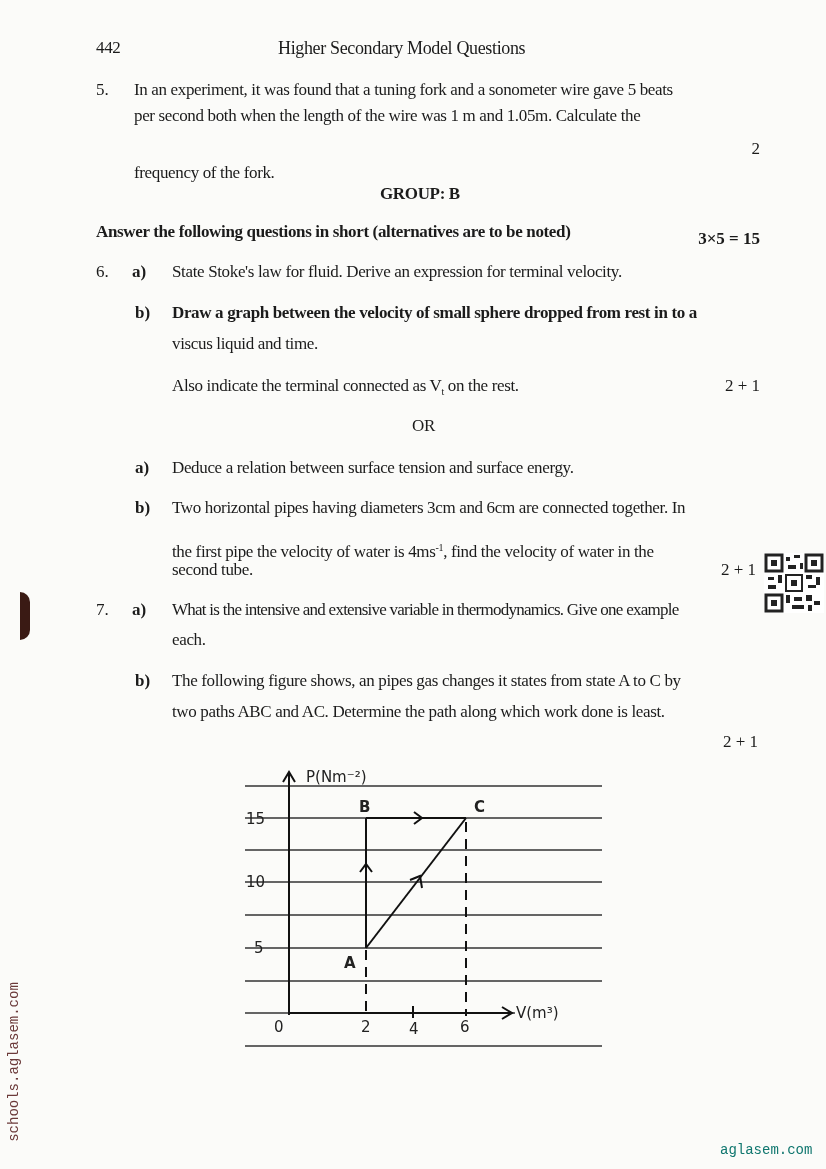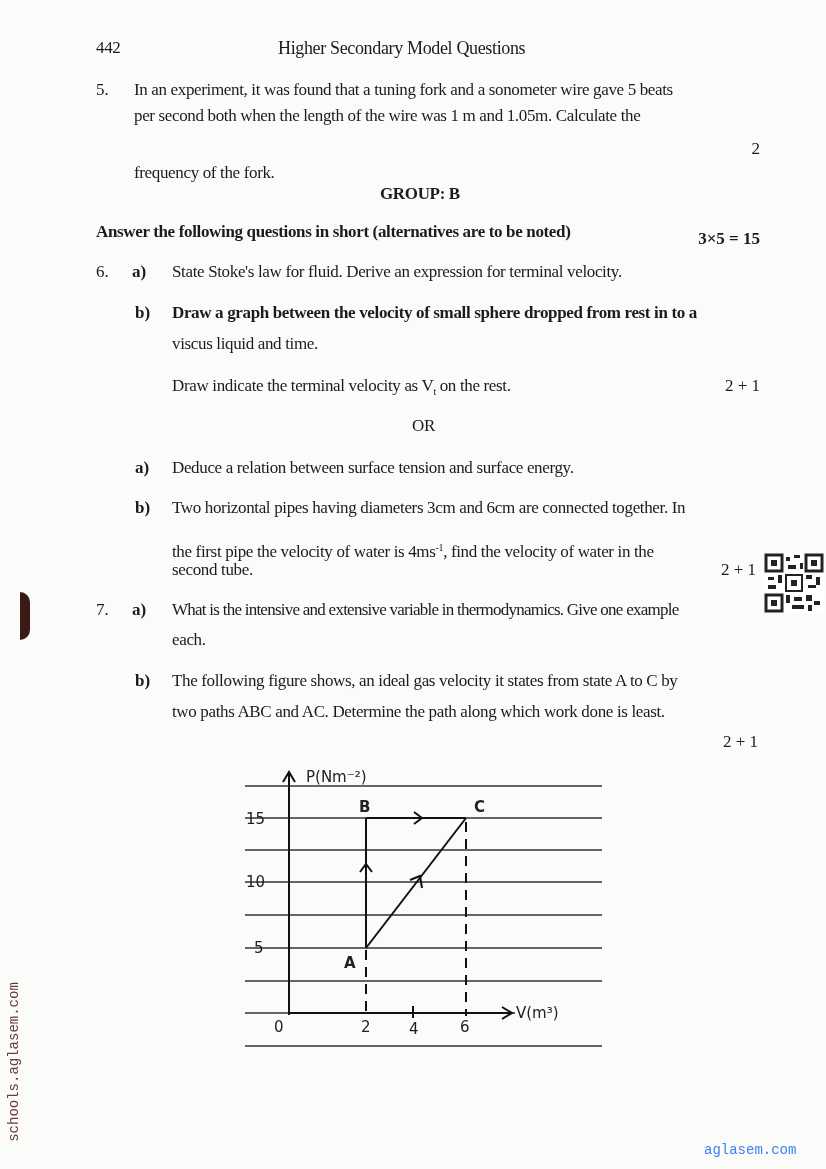--- a/index.html
+++ b/index.html
@@ -35,21 +35,21 @@
 <div class="abs t b" style="left:96px; top:222px;">Answer the following questions in short (alternatives are to be noted)</div>
 <div class="marks b" style="right:66px; top:220px;margin-top:9px;">3×5 = 15</div>
 
 <div class="num" style="left:96px; top:262px;">6.</div>
 <div class="num b" style="left:132px; top:262px;">a)</div>
 <div class="abs t" style="left:172px; top:262px;">State Stoke's law for fluid. Derive an expression for terminal velocity.</div>
 
 <div class="num b" style="left:135px; top:303px;">b)</div>
 <div class="abs t" style="left:172px; top:303px;font-weight:bold;">Draw a graph between the velocity of small sphere dropped from rest in to a</div>
 <div class="abs t" style="left:172px; top:334px;">viscus liquid and time.</div>
-<div class="abs t" style="left:172px; top:376px;"><span>Draw indicate the terminal velocity as V</span><sub class="s">t</sub><span> on the rest.</span></div>
+<div class="abs t" style="left:172px; top:376px;"><span>Also indicate the terminal connected as V</span><sub class="s">t</sub><span> on the rest.</span></div>
 <div class="marks" style="right:66px; top:376px;">2 + 1</div>
 
 <div class="abs t" style="left:412px; top:416px;">OR</div>
 
 <div class="num b" style="left:135px; top:458px;">a)</div>
 <div class="abs t" style="left:172px; top:458px;">Deduce a relation between surface tension and surface energy.</div>
 
 <div class="num b" style="left:135px; top:498px;">b)</div>
 <div class="abs t" style="left:172px; top:498px;">Two horizontal pipes having diameters 3cm and 6cm are connected together. In</div>
 <div class="abs t" style="left:172px; top:542px;"><span>the first pipe the velocity of water is 4ms</span><sup class="s">-1</sup><span>, find the velocity of water in the</span></div>
@@ -85,21 +85,21 @@
       <rect x="44" y="52" width="4" height="6" fill="#222"></rect>
   </svg>
 </div>
 
 <div class="num" style="left:96px; top:600px;">7.</div>
 <div class="num b" style="left:132px; top:600px;">a)</div>
 <div class="abs t" style="left:172px; top:600px; letter-spacing:-0.75px;">What is the intensive and extensive variable in thermodynamics. Give one example</div>
 <div class="abs t" style="left:172px; top:630px;">each.</div>
 
 <div class="num b" style="left:135px; top:671px;">b)</div>
-<div class="abs t" style="left:172px; top:671px;">The following figure shows, an ideal gas velocity it states from state A to C by</div>
+<div class="abs t" style="left:172px; top:671px;">The following figure shows, an pipes gas changes it states from state A to C by</div>
 <div class="abs t" style="left:172px; top:702px;">two paths ABC and AC. Determine the path along which work done is least.</div>
 <div class="marks" style="right:68px; top:732px;">2 + 1</div>
 
 <div class="abs" style="left:230px; top:760px; width:400px; height:300px;">
   <svg width="400" height="300" viewBox="0 0 400 300">
 
     <g stroke="#333" stroke-width="1.4">
       <line x1="15" y1="26" x2="372" y2="26"></line>
       <line x1="15" y1="58" x2="372" y2="58"></line>
       <line x1="15" y1="90" x2="372" y2="90"></line>
@@ -144,13 +144,13 @@
     <text class="graph-label" x="230" y="272">6</text>
     <text class="graph-label" x="129" y="52" font-weight="bold">B</text>
     <text class="graph-label" x="244" y="52" font-weight="bold">C</text>
     <text class="graph-label" x="114" y="208" font-weight="bold">A</text>
   </svg>
 </div>
 
 <div class="abs" style="left:20px; top:592px; width:10px; height:48px; background:#3a1a14; border-radius:0 40px 40px 0;"></div>
 
 <div class="abs wm" style="left:-66px; top:1054px; transform: rotate(-90deg); transform-origin: center;">schools.aglasem.com</div>
-<div class="abs wm" style="left:704px; top:1142px; color:#3b82f6;">aglasem.com</div>
+<div class="abs wm" style="left:720px; top:1142px; color:#0f766e;">aglasem.com</div>
 
 </body></html>

